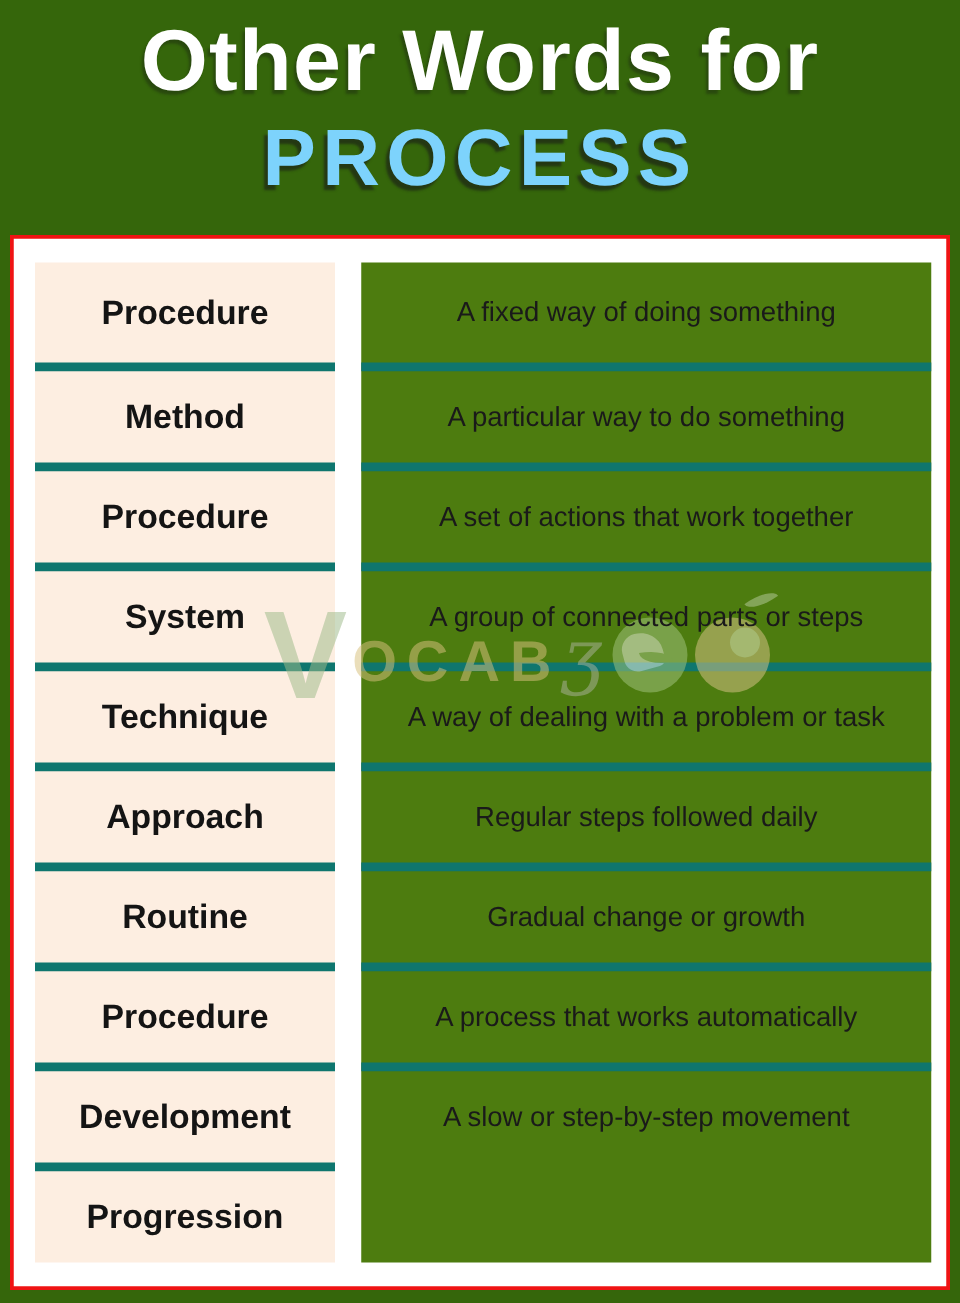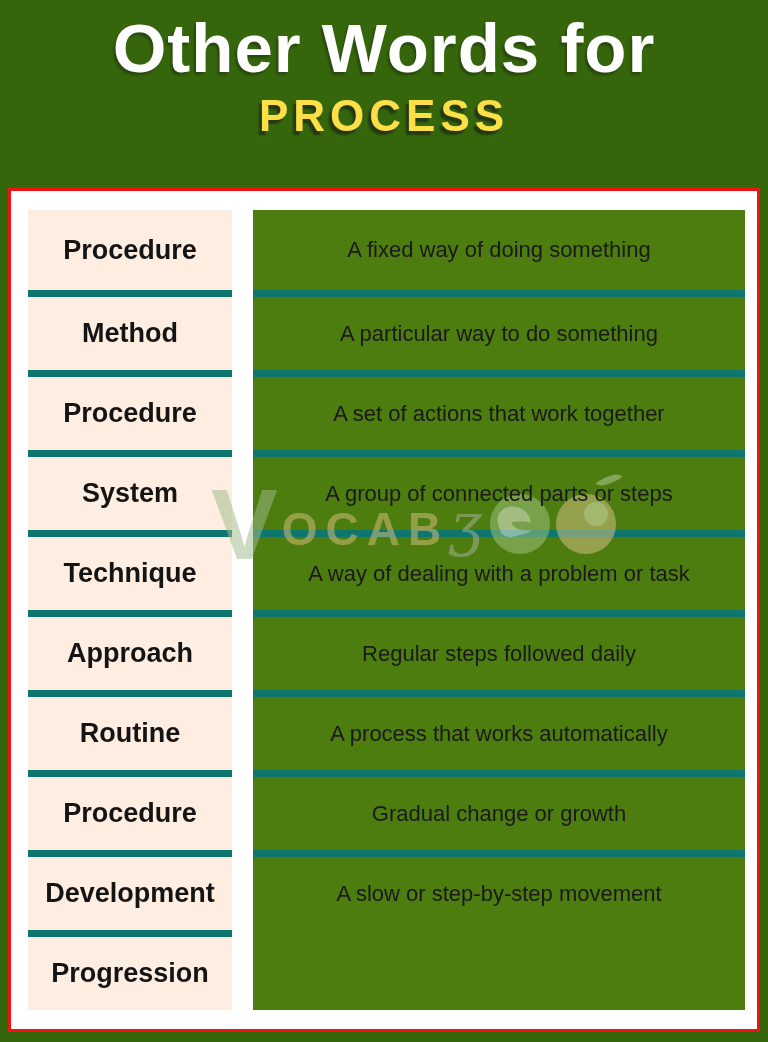--- a/index.html
+++ b/index.html
@@ -21,22 +21,22 @@
   }
   .title {
     color: #ffffff;
     font-size: 69px;
     font-weight: 700;
     line-height: 1.18;
     text-shadow: -2px 3px 2px rgba(20,20,20,0.35);
     letter-spacing: 1px;
   }
   .keyword {
-    color: #fde047;
-    font-size: 44px;
+    color: #7dd3fc;
+    font-size: 64px;
     font-weight: 700;
     line-height: 1.05;
     margin-top: 4px;
     letter-spacing: 5px;
     text-shadow: -3px 4px 2px rgba(25,25,25,0.6);
   }
 
   
   .panel {
     position: absolute;
@@ -44,21 +44,21 @@
     top: 188px;
     width: 752px;
     height: 844px;
     background: #ffffff;
     border: 3px solid #ef1313;
     padding: 19px 12px 19px 17px;
     display: flex;
   }
   .col { display: flex; flex-direction: column; }
   .word-col {
-    width: 204px;
+    width: 240px;
     margin-right: 21px;
     background: #fdeee1;
   }
   .def-col {
     flex: 1;
     background: #4d7c0f;
   }
   .cell {
     height: 80px;
     display: flex;
@@ -212,24 +212,24 @@
     <div class="cell def-cell">
         <span>A group of connected parts or steps</span>
       </div>
     <div class="cell def-cell">
         <span>A way of dealing with a problem or task</span>
       </div>
     <div class="cell def-cell">
         <span>Regular steps followed daily</span>
       </div>
     <div class="cell def-cell">
+        <span>Gradual change or growth</span>
+      </div>
+    <div class="cell def-cell">
         <span>A process that works automatically</span>
-      </div>
-    <div class="cell def-cell">
-        <span>Gradual change or growth</span>
       </div>
     <div class="cell def-cell">
         <span>A slow or step-by-step movement</span>
       </div>
   </div>
 
   <div class="watermark">
     <span class="wm-v">V</span>
     <span class="wm-leaf l1"></span>
     <span class="wm-letters">OCAB</span>

